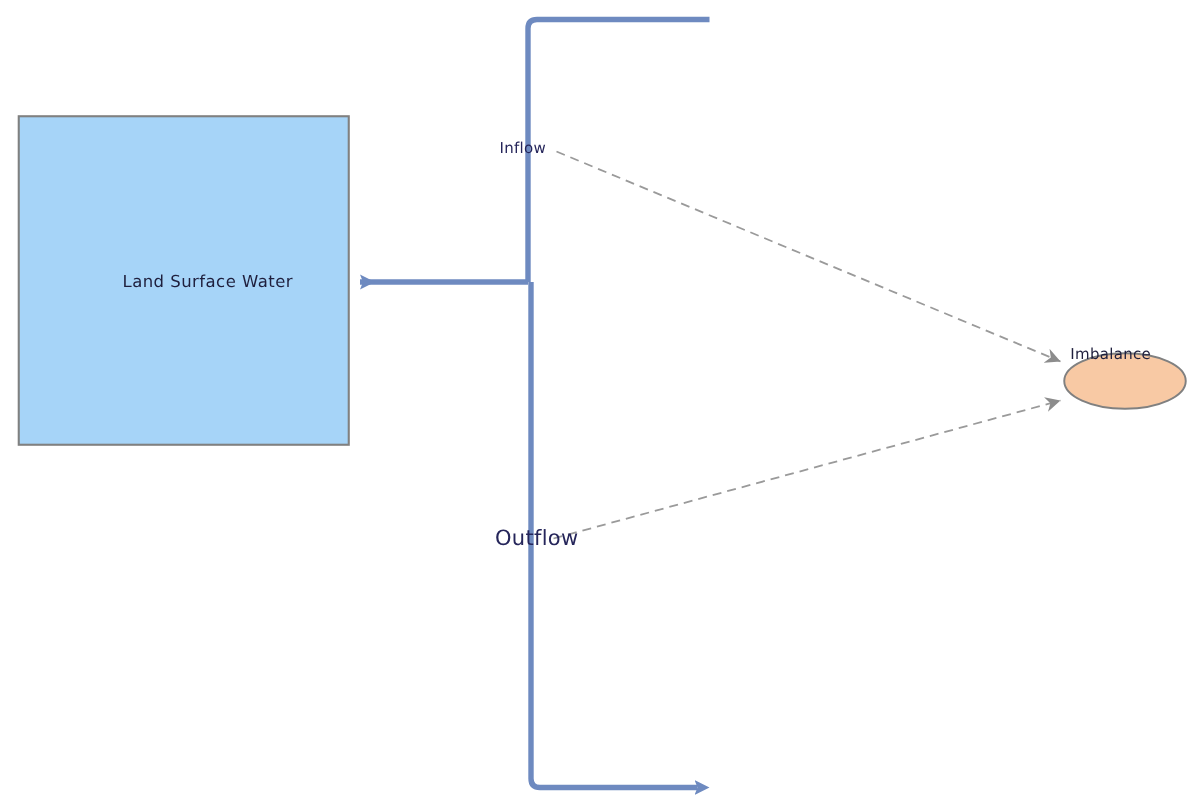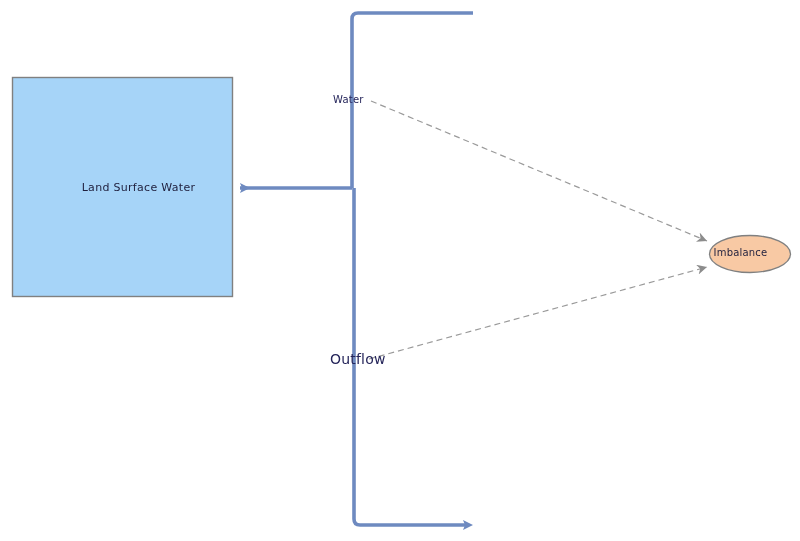--- a/index.html
+++ b/index.html
@@ -35,21 +35,21 @@
   }
   #land-surface-water-label {
     left: 12px;
     top: 181px;
     width: 253px;
     font-size: 11px;
     letter-spacing: 0.3px;
   }
   #imbalance-label {
     left: 710px;
-    top: 247px;
+    top: 231px;
     width: 61px;
     font-size: 10px;
     letter-spacing: 0.2px;
   }
   #inflow-label {
     left: 333px;
     top: 94px;
     font-size: 10px;
     color: #25255a;
     letter-spacing: 0.2px;
@@ -96,17 +96,17 @@
     <path d="M369,359 L707,267" fill="none" stroke="#9A9A9A" stroke-width="1.2" stroke-dasharray="6,4" marker-end="url(#arrow-gray)"></path>
 
     <ellipse cx="750" cy="254" rx="40.5" ry="18.5" fill="#F8C9A4" stroke="#808080" stroke-width="1.3"></ellipse>
 
   </svg>
 
   <div class="node-label" id="land-surface-water-label">Land Surface Water</div>
 
   <div class="node-label" id="imbalance-label">Imbalance</div>
 
-  <div class="node-label" id="inflow-label">Water</div>
+  <div class="node-label" id="inflow-label">Inflow</div>
 
   <div class="node-label" id="outflow-label">Outflow</div>
 
 </div>
 
 </body></html>

